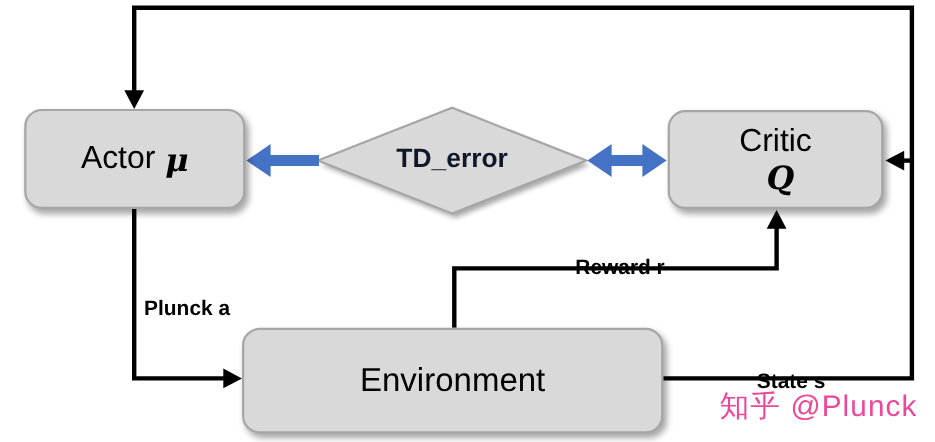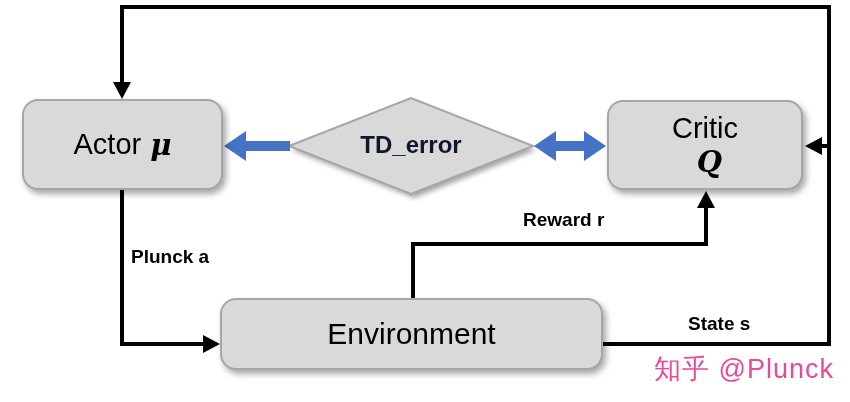--- a/index.html
+++ b/index.html
@@ -23,27 +23,27 @@
     font-weight:bold;
   }
   .node-label{font-weight:normal;color:#000;}
   .math-symbol{
     font-family:"DejaVu Serif", serif;
     font-style:italic;font-weight:bold;
     margin-left:9px;
   }
   #actor-node{left:22px;top:99px;width:201px;height:91px;font-size:29px;}
   #critic-node{left:607px;top:100px;width:196px;height:90px;font-size:29px;flex-direction:column;}
-  #environment-node{left:220px;top:298px;width:383px;height:72px;font-size:30px;}
+  #environment-node{left:220px;top:298px;width:383px;height:96px;font-size:30px;}
   .diamond-label{
     position:absolute;left:311px;top:131px;width:200px;
     text-align:center;font-size:24px;font-weight:bold;color:#0f172a;
   }
   .edge-label{
-    position:absolute;font-size:19px;font-weight:bold;color:#000;white-space:nowrap;
+    position:absolute;font-size:19px;font-weight:bold;color:#000;white-space:nowrap;margin-top:24px;
   }
   #action-label{left:131px;top:246px;}
   #reward-label{left:523px;top:209px;}
   #state-label{left:688px;top:313px;}
   #watermark{
     position:absolute;right:16px;top:351px;
     font-size:27px;color:#ec4899;letter-spacing:1px;
     text-shadow:1px 1px 0 #ffffff;
     white-space:nowrap;
   }

